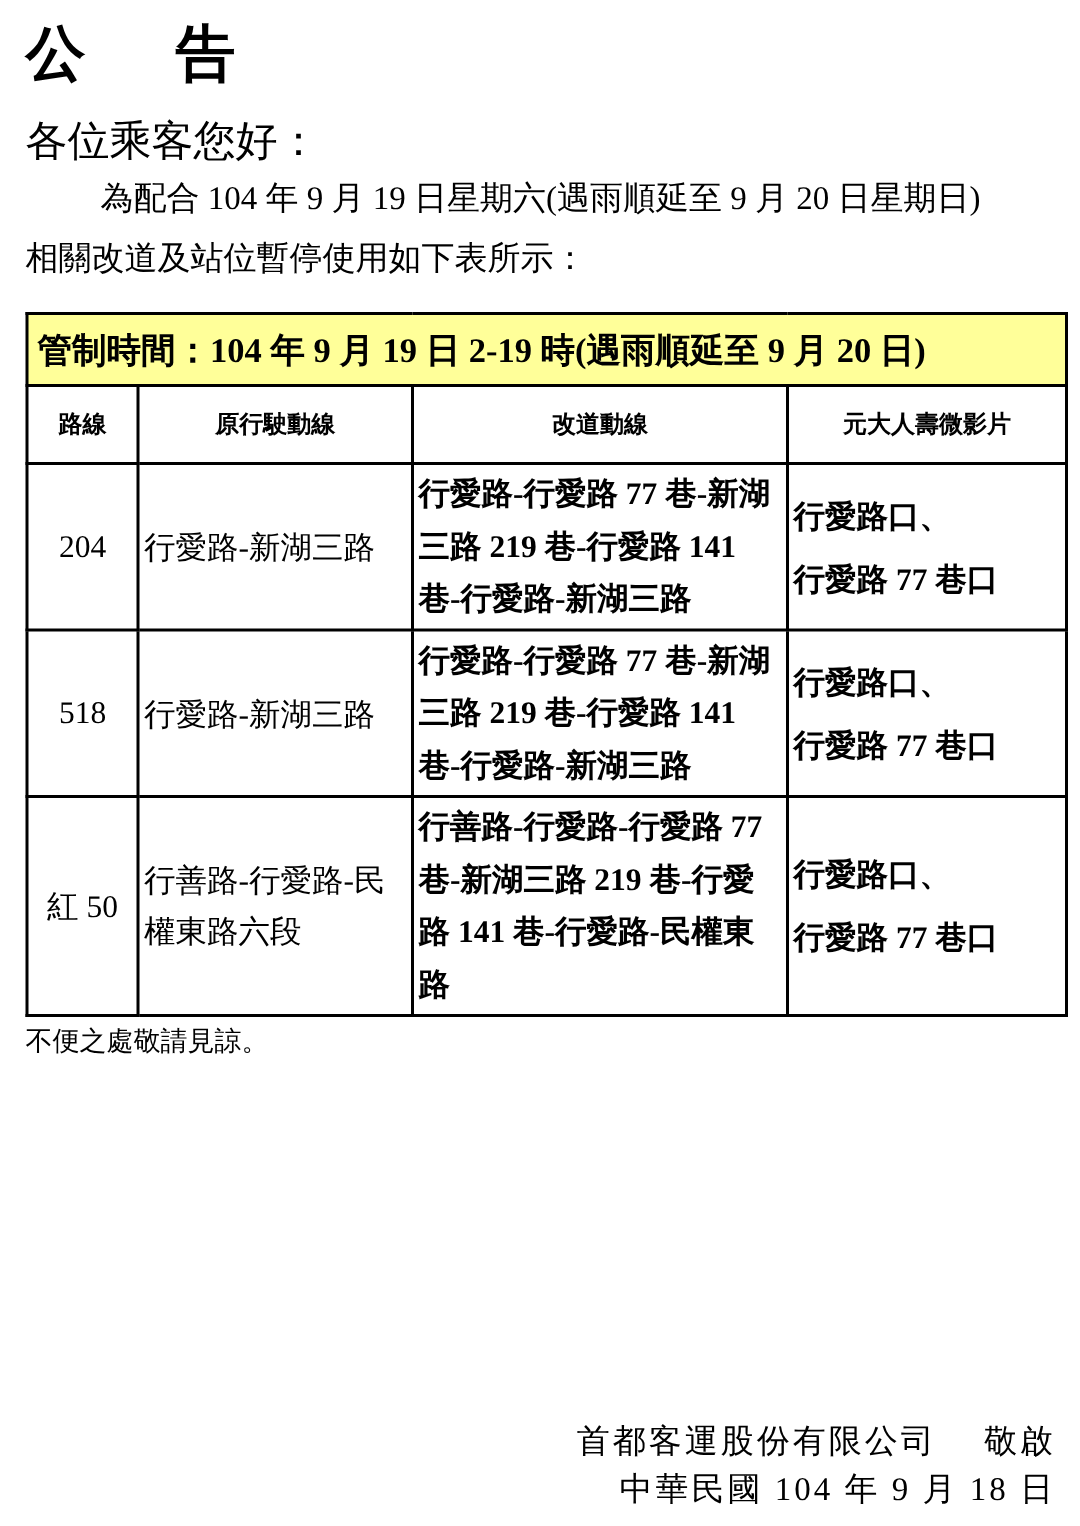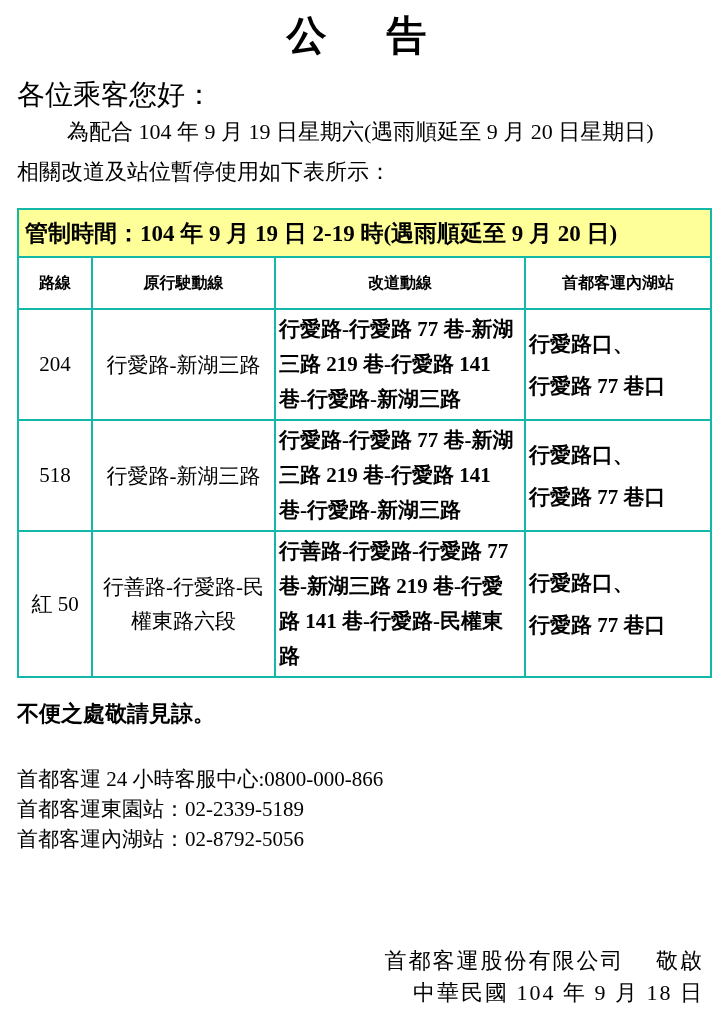--- a/index.html
+++ b/index.html
@@ -8,21 +8,21 @@
     width: 720px; height: 1017px;
     margin: 0 auto;
     color: #000;
     font-family: "Liberation Serif", "DejaVu Serif", serif;
     overflow: hidden;
     position: relative;
   }
   .page { padding: 6px 14px 0 17px; }
 
   .title {
-    text-align: center;
+    text-align: left;
     font-size: 40px;
     font-weight: bold;
     letter-spacing: 10px;
     margin-top: 4px;
     line-height: 52px;
   }
 
   .greeting {
     margin-top: 16px;
     font-size: 28px;
@@ -33,21 +33,21 @@
   .intro .line { white-space: nowrap; }
   .intro .indent { text-indent: 50px; }
 
   table.notice-table {
     border-collapse: collapse;
     width: 693px;
     margin-top: 16px;
     table-layout: fixed;
   }
   .notice-table td, .notice-table th {
-    border: 2px solid #14b8a6;
+    border: 2px solid #000000;
     vertical-align: middle;
   }
   .col-route    { width: 74px;  }
   .col-original { width: 183px; }
   .col-detour   { width: 250px; }
   .col-stops    { width: 186px; }
 
   .control-time-cell {
     background: #FFFF99;
     font-weight: bold;
@@ -61,33 +61,32 @@
     font-size: 16px;
     height: 52px;
     text-align: center;
     padding: 4px 2px;
   }
   .notice-table td.cell {
     font-size: 21px;
     padding: 2px 3px;
   }
   td.route-cell { text-align: center; }
-  td.original-cell { line-height: 34px; text-align: center; }
+  td.original-cell { line-height: 34px; }
   td.detour-cell { line-height: 35px; padding: 2px 4px; font-weight: bold; }
   td.stops-cell { font-weight: bold; font-size: 22px; }
   td.stops-cell .stop-line { display: block; line-height: 42px; white-space: nowrap; }
   tr.row-204 td { height: 105px; }
   tr.row-518 td { height: 102px; }
   tr.row-red50 td { height: 135px; }
 
   .apology {
-    margin-top: 20px;
-    font-size: 22px;
+    margin-top: 0;
+    font-size: 18px;
     line-height: 32px;
-    font-weight: bold;
   }
 
   .contacts {
     margin-top: 34px;
     font-size: 21px;
   }
   .contacts .contact-line { line-height: 30px; white-space: nowrap; }
 
   .signature {
     position: absolute;
@@ -120,21 +119,21 @@
         <col class="col-stops">
     </colgroup>
     <tbody>
       <tr>
         <td class="control-time-cell" colspan="4" style="background: rgb(255, 255, 153);">管制時間：104 年 9 月 19 日 2-19 時(遇雨順延至 9 月 20 日)</td>
       </tr>
       <tr>
         <th>路線</th>
         <th>原行駛動線</th>
         <th>改道動線</th>
-        <th>首都客運內湖站</th>
+        <th>元大人壽微影片</th>
       </tr>
 
       <tr class="row-204">
         <td class="cell route-cell">204</td>
         <td class="cell original-cell">行愛路-新湖三路</td>
         <td class="cell detour-cell">行愛路-行愛路 77 巷-新湖三路 219 巷-行愛路 141 巷-行愛路-新湖三路</td>
         <td class="cell stops-cell">
           <span class="stop-line">行愛路口、</span>
           <span class="stop-line">行愛路 77 巷口</span>
         </td>
@@ -157,24 +156,19 @@
         <td class="cell stops-cell">
           <span class="stop-line">行愛路口、</span>
           <span class="stop-line">行愛路 77 巷口</span>
         </td>
       </tr>
     </tbody>
   </table>
 
   <div class="apology">不便之處敬請見諒。</div>
 
-  <div class="contacts">
-    <div class="contact-line">首都客運 24 小時客服中心:0800-000-866</div>
-    <div class="contact-line">首都客運東園站：02-2339-5189</div>
-    <div class="contact-line">首都客運內湖站：02-8792-5056</div>
-  </div>
 
   <div class="signature">
     <div class="sig-line">首都客運股份有限公司　 敬啟</div>
     <div class="sig-line">中華民國 104 年 9 月 18 日</div>
   </div>
 
 </div>
 
 </body></html>

